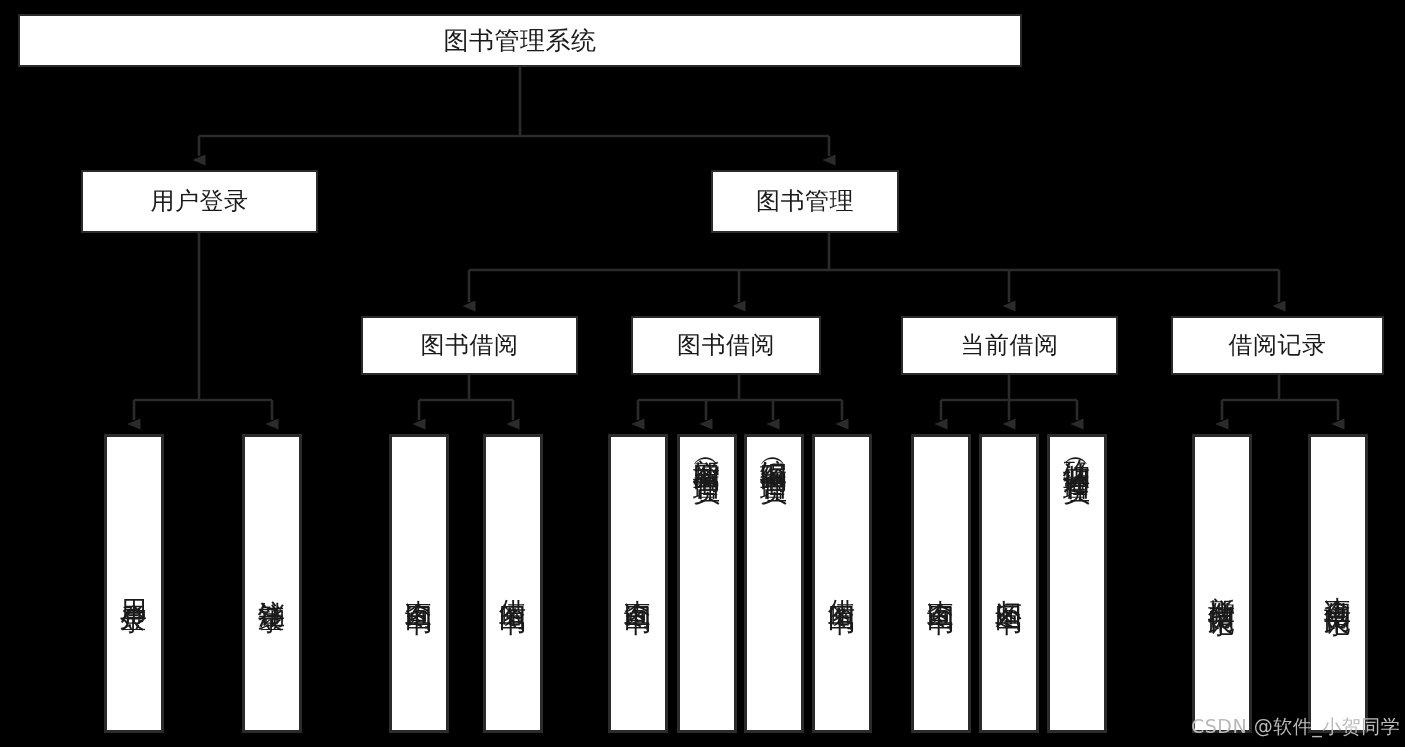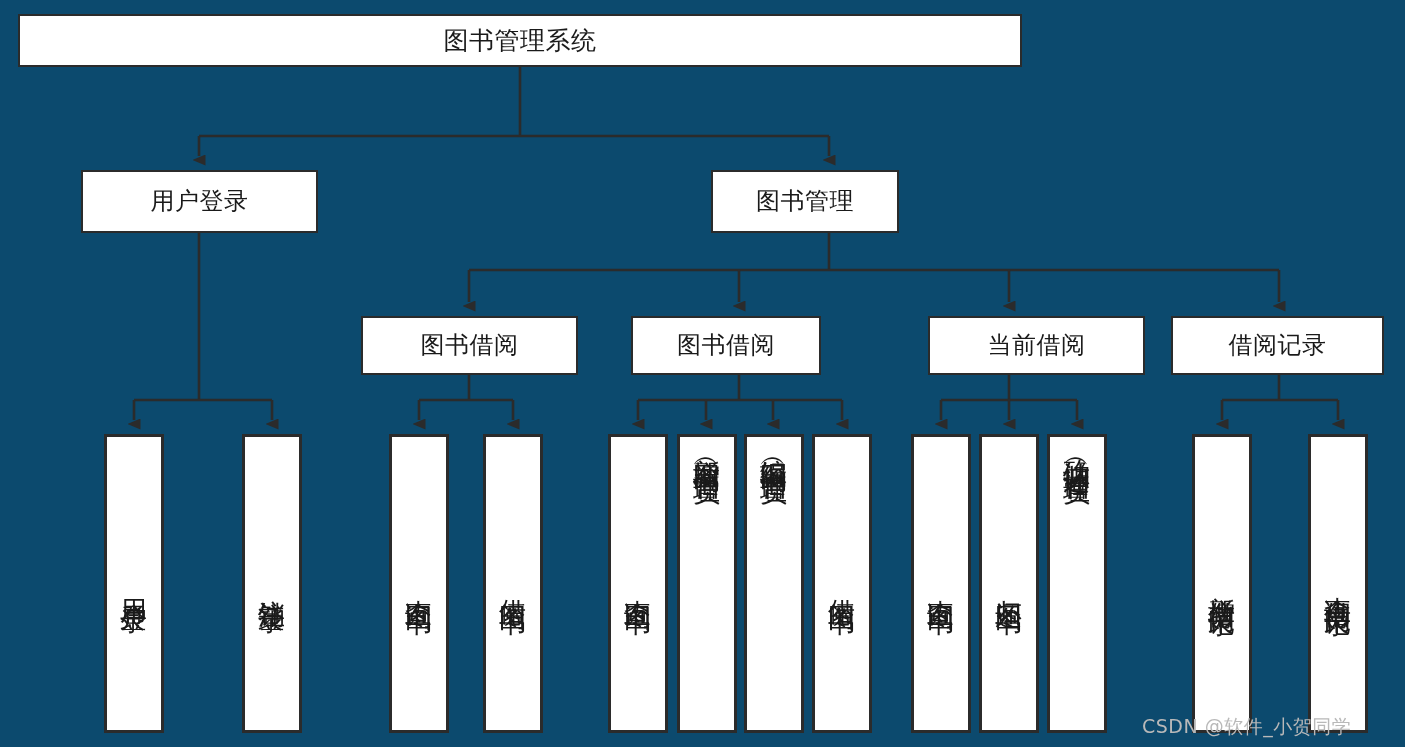--- a/index.html
+++ b/index.html
@@ -8,21 +8,21 @@
     padding: 0;
     background: #ffffff;
   }
   body {
     font-family: "DejaVu Sans", "Liberation Sans", sans-serif;
   }
   #diagram-canvas {
     position: relative;
     width: 1405px;
     height: 747px;
-    background: #0c4a6e;
+    background: #000000;
     overflow: hidden;
   }
   #diagram-canvas > svg.connector-layer {
     position: absolute;
     left: 0;
     top: 0;
     width: 1405px;
     height: 747px;
     pointer-events: none;
   }
@@ -143,21 +143,21 @@
   </div>
 
   <div class="node branch" style="left:361px; top:316px; width:217px; height:59px;">
     <span class="node-label">图书借阅</span>
   </div>
 
   <div class="node branch" style="left:631px; top:316px; width:190px; height:59px;">
     <span class="node-label">图书借阅</span>
   </div>
 
-  <div class="node branch" style="left:901px; top:316px; width:217px; height:59px;margin-left:27px;">
+  <div class="node branch" style="left:901px; top:316px; width:217px; height:59px;">
     <span class="node-label">当前借阅</span>
   </div>
 
   <div class="node branch" style="left:1171px; top:316px; width:213px; height:59px;">
     <span class="node-label">借阅记录</span>
   </div>
 
   <div class="node leaf align-mid" style="left:104px; top:434px; width:60px; height:299px;">
     <span class="node-label">用户登录</span>
   </div>
@@ -203,17 +203,17 @@
   </div>
 
   <div class="node leaf align-mid" style="left:1192px; top:434px; width:60px; height:299px;">
     <span class="node-label">新增借阅记录</span>
   </div>
 
   <div class="node leaf align-mid" style="left:1308px; top:434px; width:60px; height:299px;">
     <span class="node-label">查询借阅记录</span>
   </div>
 
-  <div class="watermark" style="left:1142px; top:714px;">
+  <div class="watermark" style="left:1191px; top:714px;">
     <span>CSDN @软件_小贺同学</span>
   </div>
 
 </div>
 
 </body></html>

